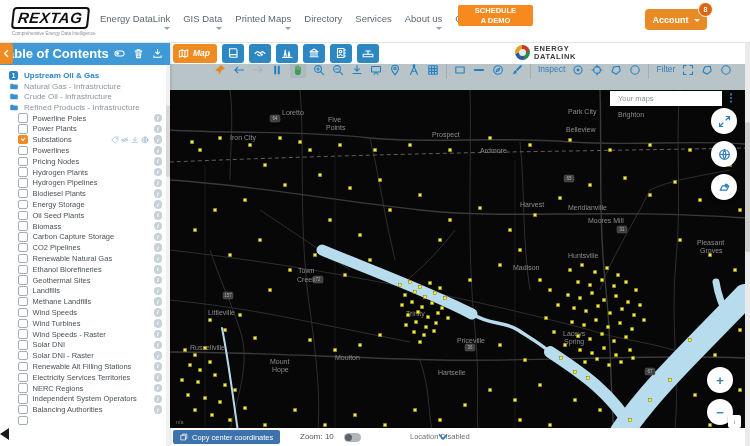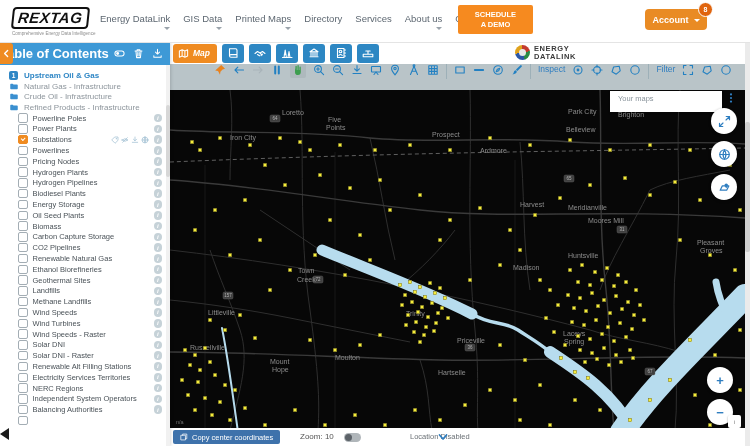--- a/index.html
+++ b/index.html
@@ -8,21 +8,21 @@
   
   .header{position:absolute;left:0;top:0;width:750px;height:42px;background:#fff;border-bottom:1px solid #e4e4e4;z-index:30;}
   .logo{position:absolute;left:12px;top:7px;}
   .logo-brand{display:inline-block;font-size:15px;font-weight:900;font-style:italic;color:#101010;
       border:2px solid #101010;border-radius:4px;padding:0 5px 1px 4px;transform:skewX(-6deg);letter-spacing:.5px;background:#fff;}
   .logo-tag{font-size:4.6px;color:#8d8d8d;margin-top:2px;text-align:center;}
   .nav{position:absolute;left:100px;top:0;height:42px;display:flex;align-items:center;gap:13px;}
   .nav-item{display:flex;flex-direction:column;align-items:flex-end;font-size:9.5px;color:#5d6771;cursor:pointer;}
   .caret{width:0;height:0;border-left:3px solid transparent;border-right:3px solid transparent;border-top:3px solid #9aa3ab;margin-top:3px;}
   .caret.hide{visibility:hidden;}
-  .btn-demo{position:absolute;left:458px;top:5px;width:75px;height:29px;background:#f68a1f;color:#fff;border-radius:2px;
+  .btn-demo{position:absolute;left:458px;top:5px;width:75px;height:21px;background:#f68a1f;color:#fff;border-radius:2px;
       font-size:7.5px;font-weight:bold;display:flex;flex-direction:column;align-items:center;justify-content:center;line-height:10px;cursor:pointer;}
   .btn-account{position:absolute;left:645px;top:9px;width:62px;height:21px;background:#e98b24;color:#fff;border-radius:4px;
       font-size:9px;font-weight:bold;display:flex;align-items:center;justify-content:center;gap:5px;cursor:pointer;}
   .btn-account .caret{border-top-color:#fff;margin-top:1px;}
   .acct-badge{position:absolute;left:698px;top:2px;width:13px;height:13px;background:#e0650e;border:1px solid #fff;border-radius:50%;
       color:#fff;font-size:7px;font-weight:bold;display:flex;align-items:center;justify-content:center;z-index:31;}
   
   .sidebar{position:absolute;left:0;top:42px;width:170px;bottom:0;background:#fff;z-index:20;box-shadow:1px 0 3px rgba(0,0,0,.15);}
   .sb-head{position:absolute;left:0;top:0;width:170px;height:23px;background:#3e99d6;display:flex;align-items:center;}
   .sb-collapse{position:absolute;left:0;top:1px;width:13px;height:21px;background:#ef8b21;border-radius:0 3px 3px 0;
@@ -67,21 +67,21 @@
       position:relative;}
   .edl-ball::after{content:"";position:absolute;left:4px;top:4px;width:7px;height:7px;border-radius:50%;background:#e8e8e8;}
   .edl-text{font-size:7.5px;font-weight:bold;color:#3a3a3a;line-height:7.5px;letter-spacing:.6px;}
   .toolbar{position:absolute;left:0;top:22px;right:0;height:26px;background:rgba(199,211,215,.93);
       display:flex;gap:7px;padding:0 10px 0 44px;z-index:5;}
   .tbi{width:12px;height:12px;color:#2280c2;cursor:pointer;flex:0 0 auto;}
   .tbi.active{background:#aeb9bd;border-radius:2px;padding:2px;margin:-2px 0;}
   .tb-div{width:1px;height:15px;background:#9db0b8;flex:0 0 auto;}
   .tb-label{font-size:8.5px;color:#2f7ec0;flex:0 0 auto;}
   .tb-spacer{flex:1 1 auto;}
-  .yourmaps{position:absolute;top:49px;right:23px;width:104px;height:21px;background:#fff;border-radius:0;
+  .yourmaps{position:absolute;top:49px;right:23px;width:104px;height:15px;background:#fff;border-radius:0;
       box-shadow:0 1px 2px rgba(0,0,0,.25);font-size:7.5px;color:#8a949c;line-height:15px;padding-left:8px;z-index:6;cursor:pointer;}
   .ym-dots{position:absolute;top:50px;right:8px;width:12px;height:12px;color:#2f7ec0;z-index:6;cursor:pointer;}
   .fab{position:absolute;width:26px;height:26px;border-radius:50%;background:#fff;box-shadow:0 1px 3px rgba(0,0,0,.4);
       display:flex;align-items:center;justify-content:center;color:#2f7ec0;z-index:6;cursor:pointer;}
   .fab .ic{width:13px;height:13px;}
   .fab.f1{right:8px;top:66px;}
   .fab.f2{right:8px;top:99px;}
   .fab.f3{right:8px;top:132px;}
   .fab.zin{right:12px;top:325px;font-size:13px;font-weight:bold;}
   .fab.zout{right:12px;top:357px;font-size:13px;font-weight:bold;}

